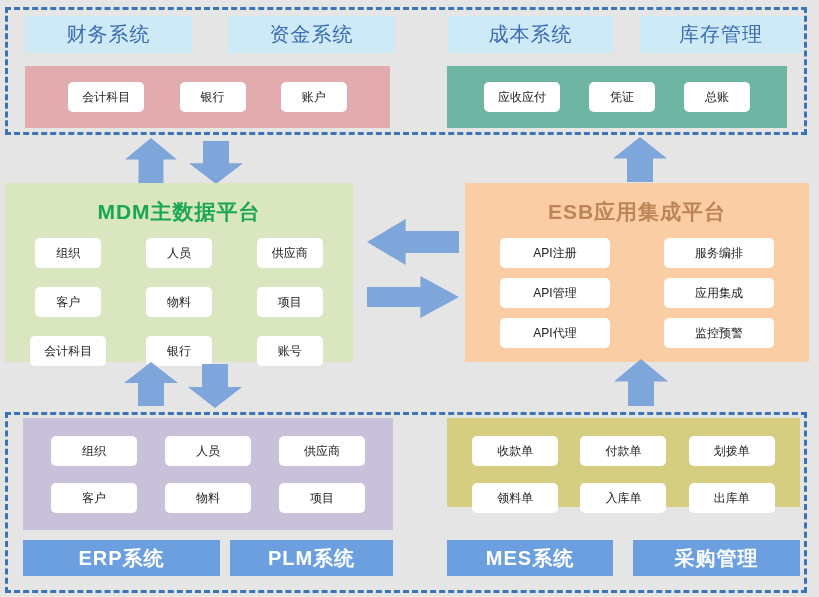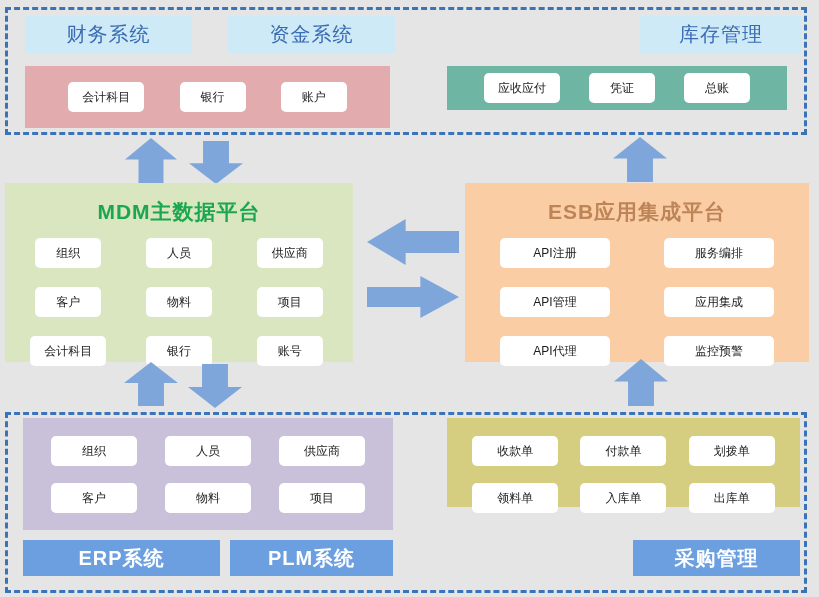--- a/index.html
+++ b/index.html
@@ -18,21 +18,21 @@
   .row-flex{display:flex;height:100%;align-items:center;justify-content:space-evenly;padding:0 8px;}
 
   .chip{display:inline-flex;align-items:center;justify-content:center;
       background:#fff;color:#1c1c1c;font-size:12px;border-radius:5px;
       padding:4px 14px;min-width:38px;height:22px;box-sizing:content-box;white-space:nowrap;}
 
   .platform{position:absolute;box-sizing:border-box;padding-top:15px;}
   .platform-title{text-align:center;font-size:21px;font-weight:bold;letter-spacing:1px;}
   .grid-3{display:grid;grid-template-columns:repeat(3,1fr);row-gap:19px;
       justify-items:center;align-items:center;margin-top:12px;padding:0 8px;}
-  .grid-2{display:grid;grid-template-columns:repeat(2,1fr);row-gap:19px;
+  .grid-2{display:grid;grid-template-columns:repeat(2,1fr);row-gap:10px;
       justify-items:center;align-items:center;margin-top:12px;padding:0 8px;}
   .grid-bottom{display:grid;grid-template-columns:repeat(3,1fr);row-gap:17px;
       justify-items:center;align-items:center;height:100%;box-sizing:border-box;
       padding:18px 14px 14px 14px;align-content:start;}
   .esb-chip{min-width:82px;}
   .bot-chip{min-width:58px;}
 
   .sys-button{position:absolute;height:36px;display:flex;align-items:center;justify-content:center;
       background:var(--system-button-bg,#6b9fe0);color:#fff;font-size:20px;font-weight:bold;
       letter-spacing:1px;}
@@ -49,33 +49,36 @@
 <div class="canvas">
 
   <div class="dashed-box" style="left:5px;top:7px;width:802px;height:128px;"></div>
 
   <div class="sys-header" style="left:25px;top:16px;width:167px;">
     <span>财务系统</span>
   </div>
   <div class="sys-header" style="left:228px;top:16px;width:167px;">
     <span>资金系统</span>
   </div>
+  <div class="sys-header" style="left:448px;top:16px;width:165px;">
+    <span>成本系统</span>
+  </div>
   <div class="sys-header" style="left:640px;top:16px;width:162px;">
     <span>库存管理</span>
   </div>
 
   <div class="group-box" style="left:25px;top:66px;width:365px;height:62px;background:var(--finance-group-bg,#e2acae);">
     <div class="row-flex">
       <span class="chip">会计科目</span>
       <span class="chip">银行</span>
       <span class="chip">账户</span>
     </div>
   </div>
 
-  <div class="group-box" style="left:447px;top:66px;width:340px;height:44px;background:var(--cost-group-bg,#6fb5a4);">
+  <div class="group-box" style="left:447px;top:66px;width:340px;height:62px;background:var(--cost-group-bg,#6fb5a4);">
     <div class="row-flex">
       <span class="chip">应收应付</span>
       <span class="chip">凭证</span>
       <span class="chip">总账</span>
     </div>
   </div>
 
   <div class="arrow arrow-up" style="left:125px;top:138px;width:52px;height:45px;"></div>
   <div class="arrow arrow-down" style="left:189px;top:141px;width:54px;height:43px;"></div>
   <div class="arrow arrow-up" style="left:613px;top:137px;width:54px;height:45px;"></div>
@@ -137,17 +140,20 @@
       <span class="chip bot-chip">出库单</span>
     </div>
   </div>
 
   <div class="sys-button" style="left:23px;top:540px;width:197px;">
     <span>ERP系统</span>
   </div>
   <div class="sys-button" style="left:230px;top:540px;width:163px;">
     <span>PLM系统</span>
   </div>
+  <div class="sys-button" style="left:447px;top:540px;width:166px;">
+    <span>MES系统</span>
+  </div>
   <div class="sys-button" style="left:633px;top:540px;width:167px;">
     <span>采购管理</span>
   </div>
 
 </div>
 
 </body></html>

